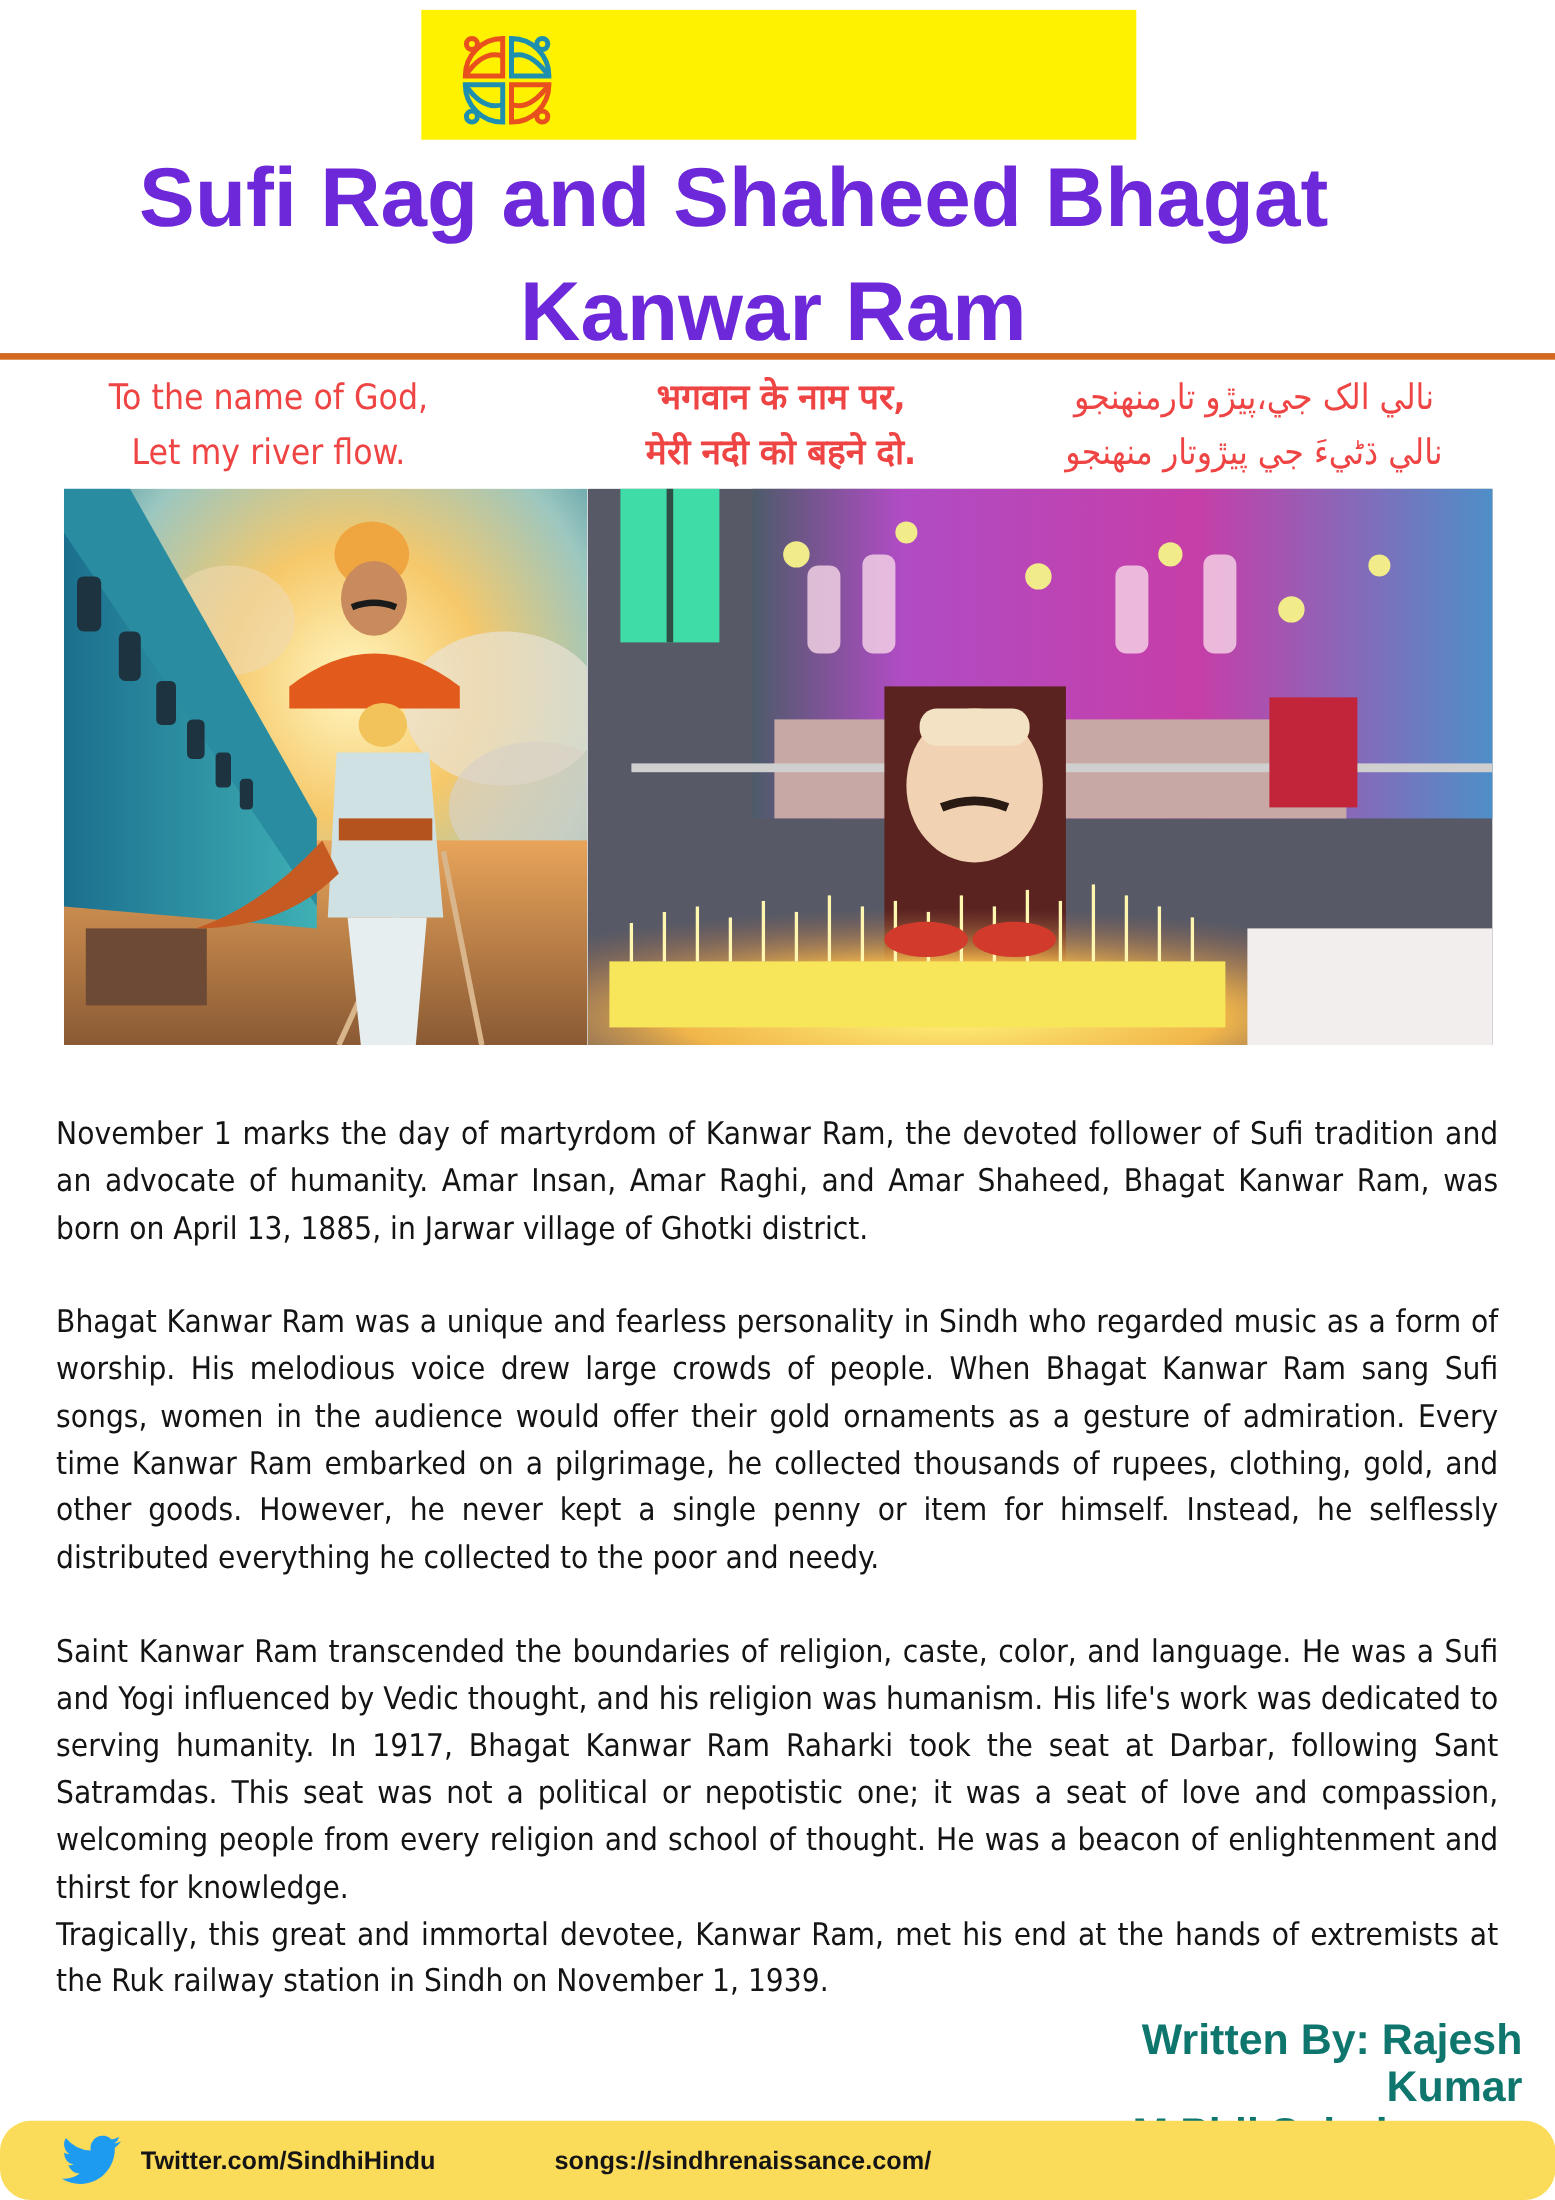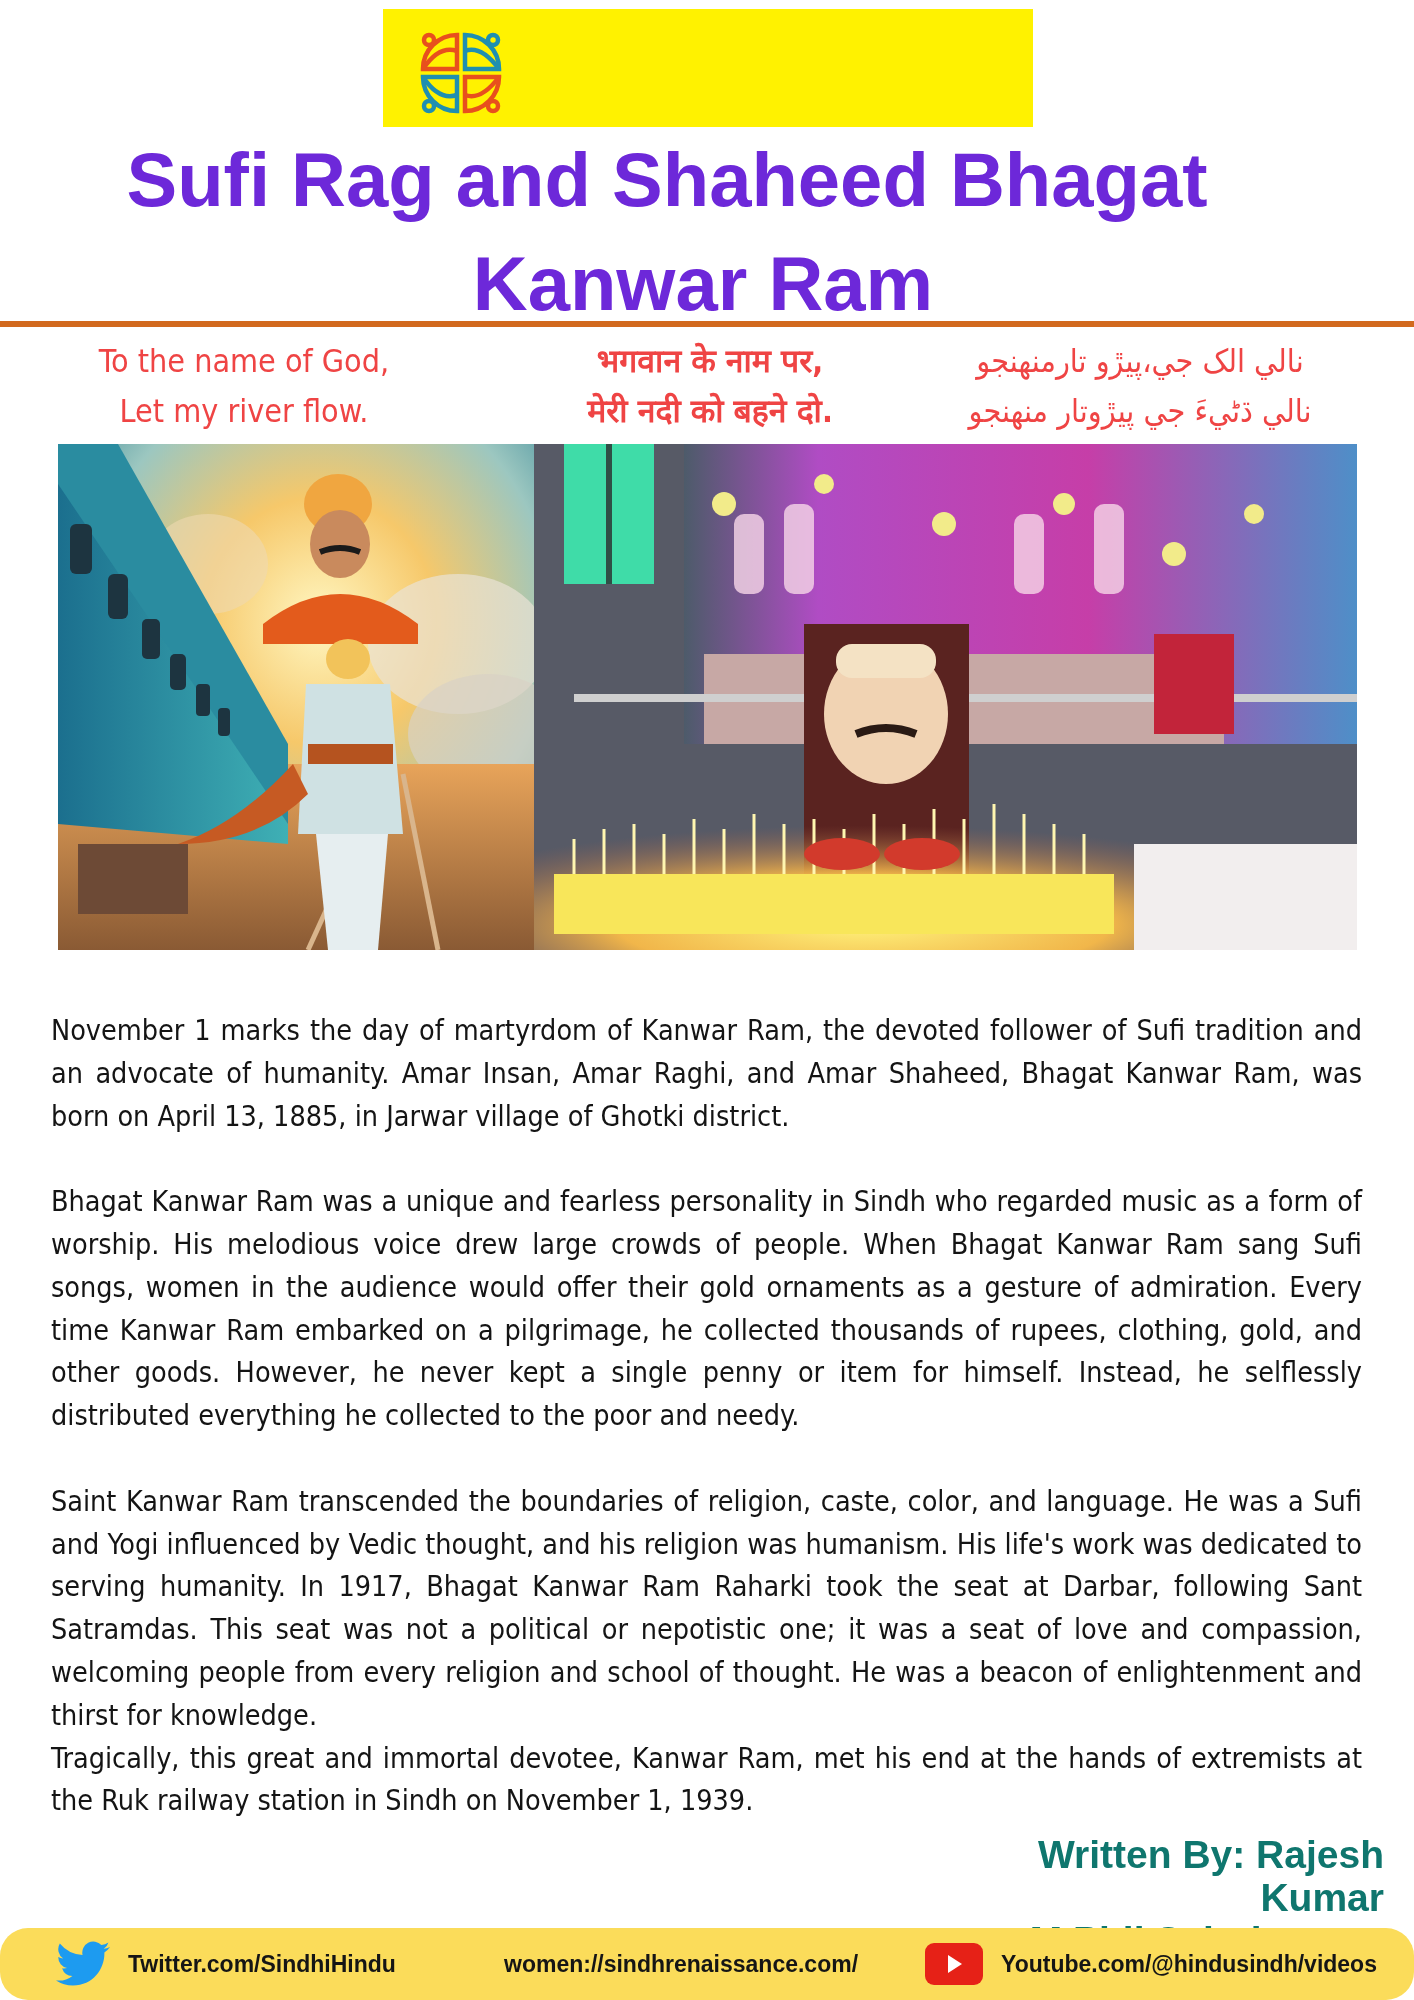--- a/index.html
+++ b/index.html
@@ -250,22 +250,15 @@
 </div>
 
 <div class="footer">
   <div class="footer-item footer-twitter">
     <svg class="icon tw-icon" viewBox="0 0 24 20">
       <path fill="#1d9bf0" d="M24 2.4a9.8 9.8 0 0 1-2.8.8A4.9 4.9 0 0 0 23.3.4a9.8 9.8 0 0 1-3.1 1.2A4.9 4.9 0 0 0 11.8 6 13.9 13.9 0 0 1 1.7.9a4.9 4.9 0 0 0 1.5 6.6A4.9 4.9 0 0 1 1 6.9v.1a4.9 4.9 0 0 0 3.9 4.8 4.9 4.9 0 0 1-2.2.1 4.9 4.9 0 0 0 4.6 3.4A9.9 9.9 0 0 1 0 17.3 13.9 13.9 0 0 0 7.5 19.5c9 0 14-7.5 14-14v-.6A10 10 0 0 0 24 2.4z"></path>
     </svg>
     <span>Twitter.com/SindhiHindu</span>
   </div>
   <div class="footer-item footer-site">
-    <span>women://sindhrenaissance.com/</span>
-  </div>
-  <div class="footer-item footer-youtube">
-    <svg class="icon yt-icon" viewBox="0 0 58 42">
-      <rect x="0" y="0" width="58" height="42" rx="9" fill="#e62117"></rect>
-      <polygon points="23,12 23,30 37,21" fill="#ffffff"></polygon>
-    </svg>
-    <span>Youtube.com/@hindusindh/videos</span>
+    <span>songs://sindhrenaissance.com/</span>
   </div>
 </div>
 
 </body></html>

